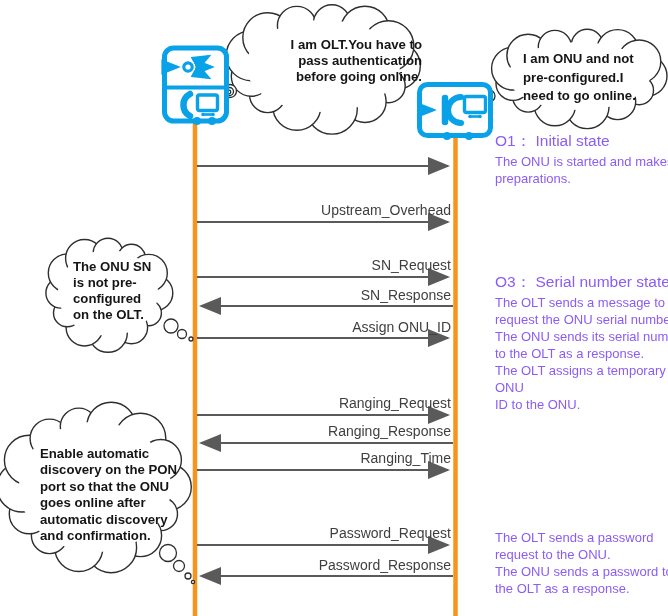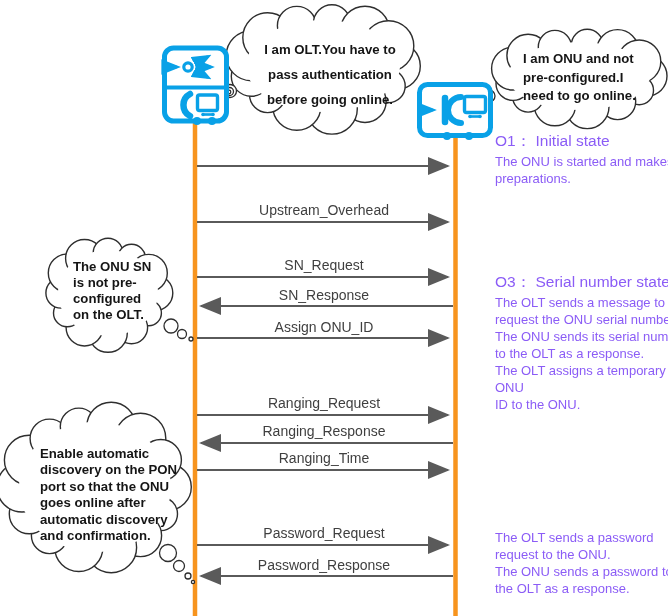--- a/index.html
+++ b/index.html
@@ -18,27 +18,27 @@
   .devhead{fill:var(--c-device,#09A1E7);}
   .cloudc{fill:#fff;stroke:var(--c-cloud,#2e2e2e);stroke-width:1.4;}
   .cloudcover{fill:#fff;stroke:none;}
   .spiral{fill:#fff;stroke:var(--c-cloud,#2e2e2e);stroke-width:1.3;}
   .trail{fill:#fff;stroke:var(--c-cloud,#2e2e2e);stroke-width:1.3;}
 
   .cloudtext{
     position:absolute;font-weight:bold;font-size:13.2px;line-height:17px;
     color:#151515;white-space:pre-line;z-index:3;
   }
-  .ct1{left:238px;top:37px;width:184px;text-align:center;line-height:25px;}
+  .ct1{left:238px;top:37px;width:184px;text-align:right;line-height:16px;}
   .ct2{left:523px;top:50px;line-height:18.5px;}
   .ct3{left:73px;top:259px;line-height:16px;}
   .ct4{left:40px;top:446px;line-height:16.4px;}
 
   .msglabel{
-    position:absolute;left:197px;width:254px;text-align:center;
+    position:absolute;left:197px;width:254px;text-align:right;
     font-size:14px;color:#3f3f3f;z-index:2;
   }
   .state{
     position:absolute;left:466px;width:200px;color:#8b5cf6;z-index:2;margin-left:29px;
   }
   .state h3{margin:0 0 3px 0;font-weight:normal;font-size:15.5px;line-height:19px;}
   .state p{margin:0;font-size:13px;line-height:17px;white-space:pre-line;}
 </style>
 </head>
 <body>

